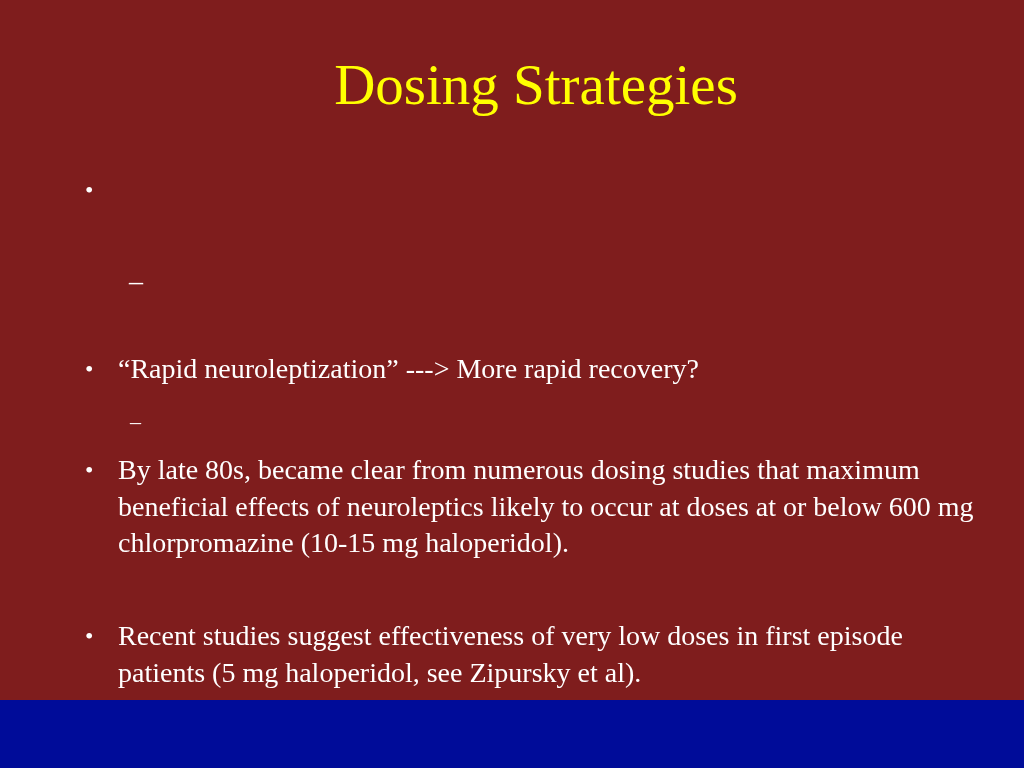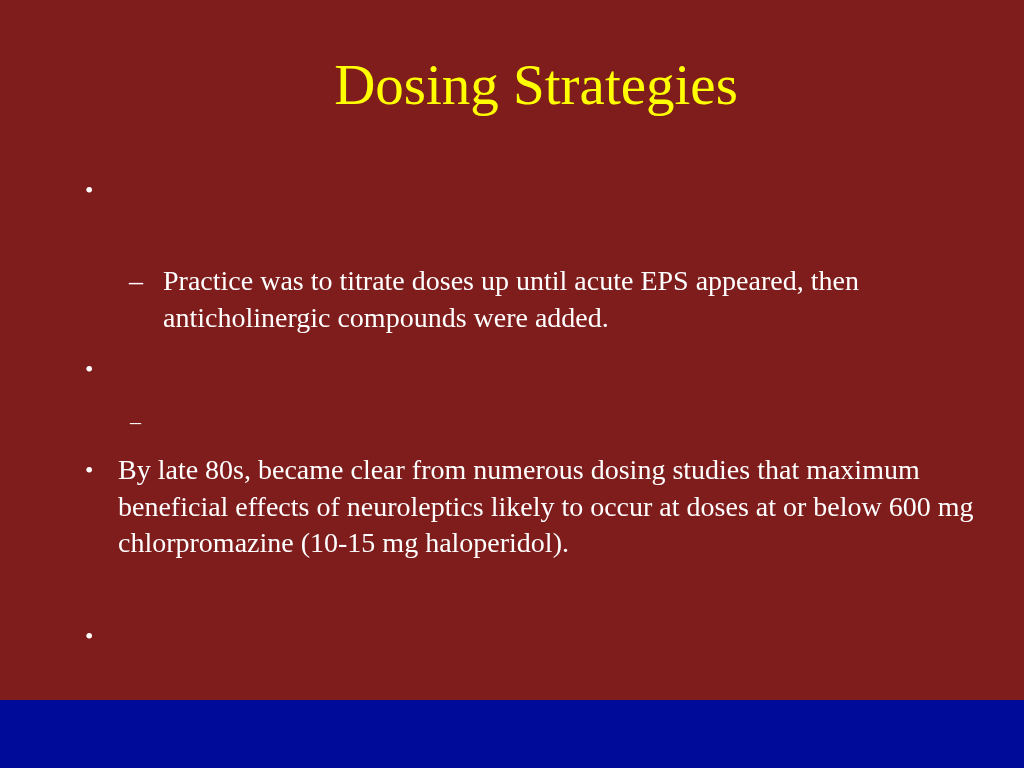--- a/index.html
+++ b/index.html
@@ -77,34 +77,35 @@
   <h1 class="title">Dosing Strategies</h1>
 
   <div class="body">
 
     <div class="l1" style="top:172px;">
       <span class="bullet">•</span>
     </div>
 
     <div class="l2" style="top:263px;">
       <span class="bullet">–</span>
-      <span>Practice was to titrate doses up until acute EPS appeared, then anticholinergic compounds were added.</span>
     </div>
 
     <div class="l1" style="top:351px;">
       <span class="bullet">•</span>
+      <span>“Rapid neuroleptization” ---&gt; More rapid recovery?</span>
     </div>
 
     <div class="l2 small" style="top:407px;">
       <span class="bullet">–</span>
     </div>
 
     <div class="l1" style="top:452px;">
       <span class="bullet">•</span>
       <span>By late 80s, became clear from numerous dosing studies that maximum beneficial effects of neuroleptics likely to occur at doses at or below 600 mg chlorpromazine (10-15 mg haloperidol).</span>
     </div>
 
     <div class="l1" style="top:618px;">
       <span class="bullet">•</span>
+      <span>Recent studies suggest effectiveness of very low doses in first episode patients (5 mg haloperidol, see Zipursky et al).</span>
     </div>
 
   </div>
 </div>
 
 </body></html>

